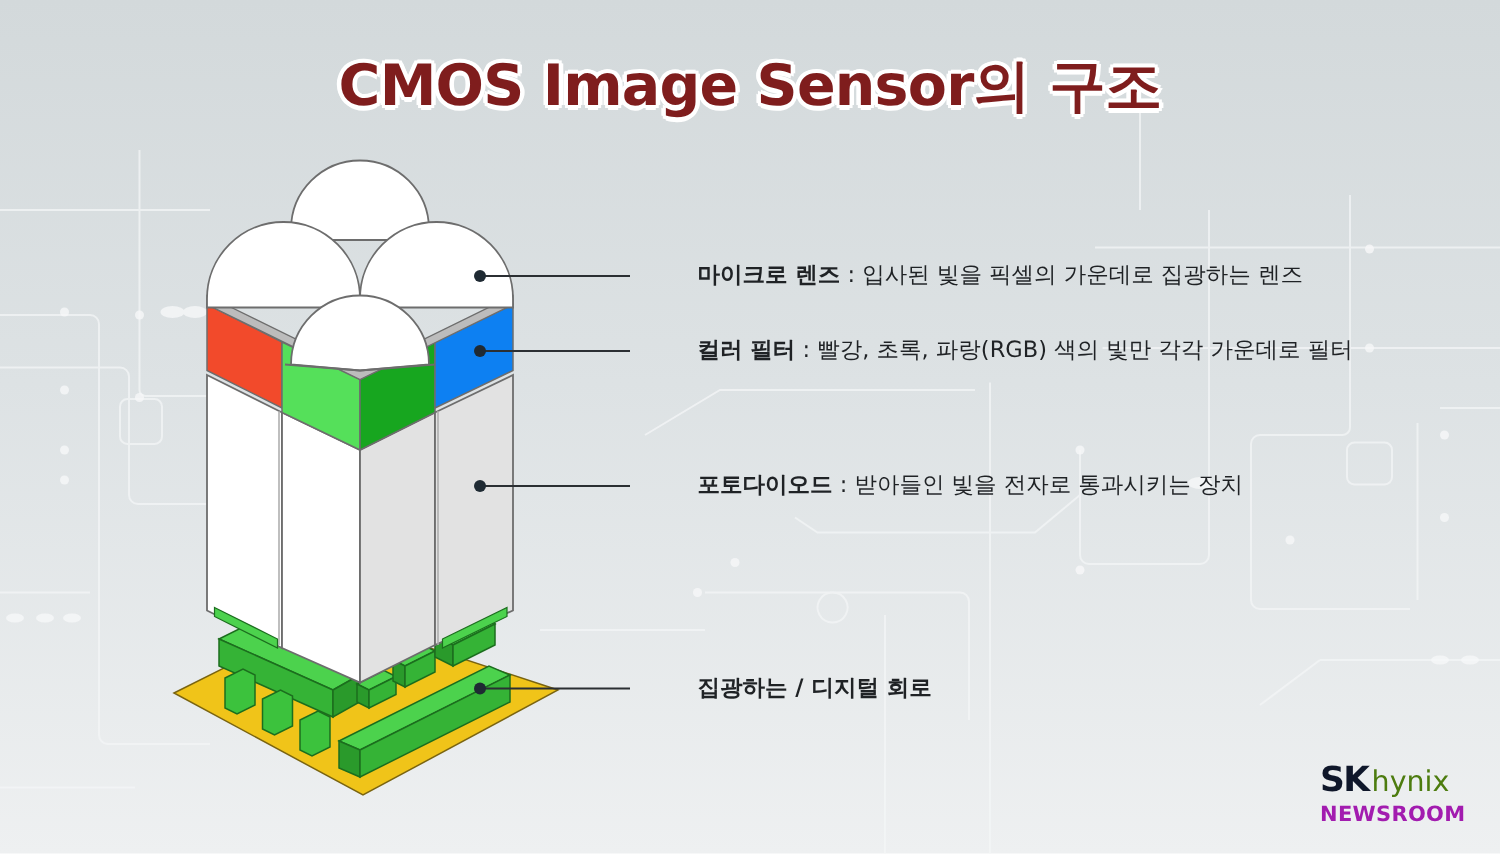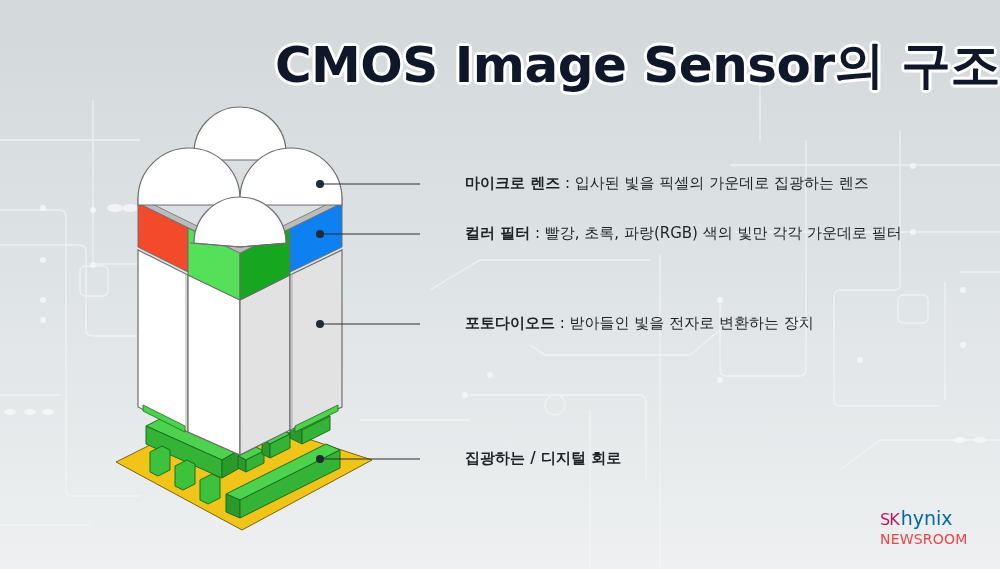--- a/index.html
+++ b/index.html
@@ -4,36 +4,36 @@
 <style>
   html, body { margin: 0; padding: 0; }
   body {
     width: 1000px; height: 569px; overflow: hidden; position: relative;
     background: linear-gradient(180deg, #d3d9db 0%, #dde2e4 45%, #eef0f1 100%);
     font-family: "DejaVu Sans", "Liberation Sans", sans-serif;
     color: #1f2225;
   }
   .bg-circuit { position: absolute; left: 0; top: 0; width: 1000px; height: 569px; }
   .title {
-    position: absolute; left: 0; right: 0; top: 32px; text-align: right;
-    font-size: 50px; font-weight: 900; letter-spacing: -0.5px; color: #0f172a;
+    position: absolute; left: 0; right: 0; top: 32px; text-align: center;
+    font-size: 38px; font-weight: 900; letter-spacing: -0.5px; color: #7f1d1d;
     font-family: "DejaVu Sans", sans-serif;
     text-shadow: 2px 0 0 #fff, -2px 0 0 #fff, 0 2px 0 #fff, 0 -2px 0 #fff,
                  2px 2px 0 #fff, -2px -2px 0 #fff, 2px -2px 0 #fff, -2px 2px 0 #fff,
                  3px 0 0 #fff, -3px 0 0 #fff, 0 3px 0 #fff, 0 -3px 0 #fff;
   }
   .illus { position: absolute; left: 0; top: 0; width: 1000px; height: 569px; }
   .label {
     position: absolute; left: 427px; font-size: 15px; white-space: nowrap; color: #1f2225;
   }
   .label .term { font-weight: bold; margin-left: 38px; }
   .logo { position: absolute; left: 880px; top: 509px; line-height: 1; }
-  .logo .sk { font-weight: 400; font-size: 16px; letter-spacing: -1px; color: #be185d; }
-  .logo .hynix { font-size: 19px; color: #0369a1; margin-left: 2px; }
-  .logo .news { font-weight: normal; font-size: 14px; letter-spacing: 0.2px; color: #ef4444; margin-top: 4px; }
+  .logo .sk { font-weight: 700; font-size: 23px; letter-spacing: -1px; color: #0f172a; }
+  .logo .hynix { font-size: 19px; color: #4d7c0f; margin-left: 2px; }
+  .logo .news { font-weight: bold; font-size: 14px; letter-spacing: 0.2px; color: #a21caf; margin-top: 4px; }
 </style>
 </head>
 <body>
 
 <svg class="bg-circuit" viewBox="0 0 1000 569">
   <g fill="none" stroke="#f4f6f7" stroke-width="1.3" opacity="0.75">
     <path d="M0 210 H60 a6 6 0 0 1 6 6 V490 a6 6 0 0 0 6 6 H140"></path>
     <path d="M0 245 H80 a6 6 0 0 1 6 6 V330 a6 6 0 0 0 6 6 H140"></path>
     <path d="M93 100 V260 a4 4 0 0 0 4 4 H140"></path>
     <rect x="80" y="266" width="28" height="30" rx="5"></rect>
@@ -156,21 +156,21 @@
   </g>
 </svg>
 
 <div class="label" style="top:174px;">
   <span class="term">마이크로 렌즈</span><span> : </span><span>입사된 빛을 픽셀의 가운데로 집광하는 렌즈</span>
 </div>
 <div class="label" style="top:224px;">
   <span class="term">컬러 필터</span><span> : </span><span>빨강, 초록, 파랑(RGB) 색의 빛만 각각 가운데로 필터</span>
 </div>
 <div class="label" style="top:314px;">
-  <span class="term">포토다이오드</span><span> : </span><span>받아들인 빛을 전자로 변환하는 장치</span>
+  <span class="term">포토다이오드</span><span> : </span><span>받아들인 빛을 전자로 통과시키는 장치</span>
 </div>
 <div class="label" style="top:449px;">
   <span class="term">집광하는 / 디지털 회로</span>
 </div>
 
 <div class="logo">
   <div>
     <span class="sk">SK</span><span class="hynix">hynix</span>
   </div>
   <div class="news">NEWSROOM</div>

